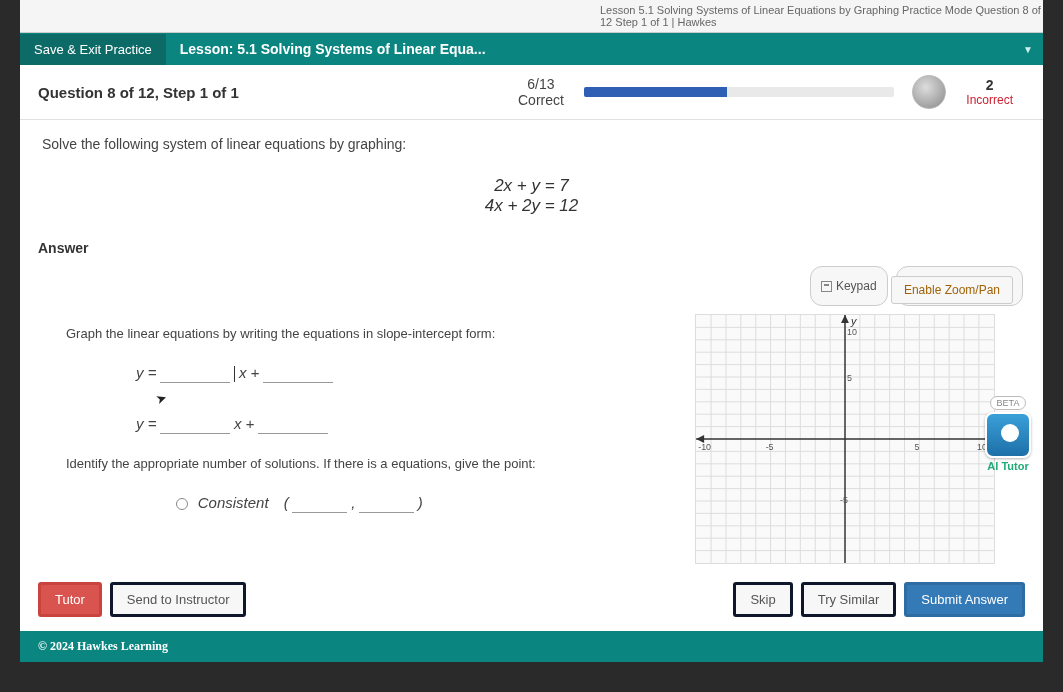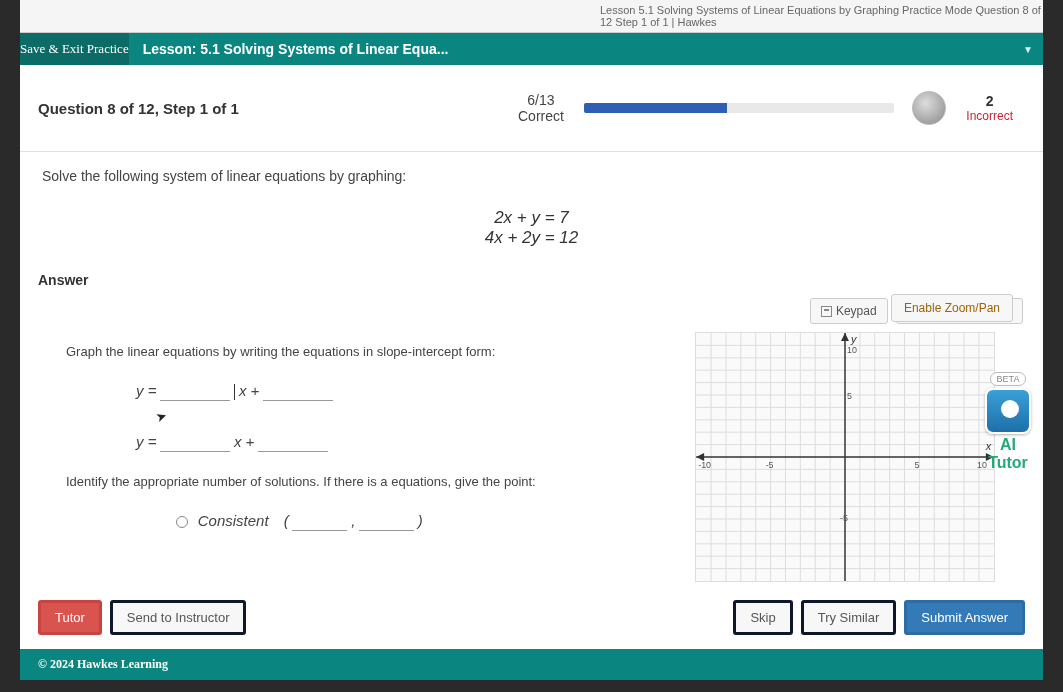--- a/index.html
+++ b/index.html
@@ -2,44 +2,44 @@
 <html><head>
 <meta charset="utf-8">
 <style>
   * { box-sizing: border-box; margin: 0; padding: 0; font-family: Arial, Helvetica, sans-serif; }
   body { background: #2a2a2a; width: 1063px; height: 692px; overflow: hidden; position: relative; }
   .screen { background: #d8d8d5; margin: 0 20px; height: 582px; position: relative; }
 
   .browser-tab { background: #f5f5f5; color: #666; font-size: 11px; padding: 4px 0 4px 580px; border-bottom: 1px solid #ccc; }
 
   .topbar { background: #0a8580; color: #fff; display: flex; align-items: center; font-size: 14px; }
-  .topbar .exit { background: #0d6b67; padding: 8px 0; font-size: 13px; font-family: Liberation Serif, serif; }
+  .topbar .exit { background: #0d6b67; padding: 8px 14px; font-size: 13px; }
   .topbar .lesson { padding: 8px 14px; font-weight: bold; flex: 1; }
   .topbar .user { padding: 8px 14px; font-weight: bold; font-size: 13px; }
   .topbar .dd { padding: 0 10px; color: #cfeeee; font-size: 10px; }
 
   .whitecard { background: #fff; margin: 0; }
 
-  .qhead { display: flex; align-items: center; padding: 26px 18px; border-bottom: 1px solid #e0e0e0; }
+  .qhead { display: flex; align-items: center; padding: 10px 18px; border-bottom: 1px solid #e0e0e0; }
   .qtitle { font-weight: bold; color: #333; font-size: 15px; flex: 0 0 470px; }
   .scorebox { text-align: center; font-size: 14px; color: #444; padding: 0 10px; }
   .progwrap { flex: 1; padding: 0 10px; }
   .progbar { height: 10px; background: #e9e9e9; border-radius: 2px; position: relative; }
   .progfill { height: 100%; width: 46%; background: #2f5fb5; border-radius: 2px 0 0 2px; }
   .avatar { width: 34px; height: 34px; border-radius: 50%; background: radial-gradient(circle at 40% 35%, #ddd, #888); border: 1px solid #bbb; margin: 0 8px; }
   .incorrect { text-align: center; color: #c23; font-size: 12px; padding: 0 12px; }
   .incorrect .n { color:#333; font-size:14px; font-weight:bold; display:block; }
 
   .prompt { padding: 16px 22px; color: #444; font-size: 14px; }
   .eqs { text-align: center; font-family: 'Times New Roman', serif; font-size: 17px; color: #333; padding: 8px 0 14px; font-style: italic; }
 
   .answerbar { padding: 10px 18px 6px; font-weight: bold; color: #333; font-size: 14px; }
 
   .toolsrow { display: flex; justify-content: flex-end; gap: 8px; padding: 4px 20px 2px; }
-  .toolbtn { background: #f7f7f7; border: 1px solid #ccc; color: #555; font-size: 12px; padding: 5px 10px; border-radius: 3px; cursor: pointer; }
+  .toolbtn { background: #f7f7f7; border: 1px solid #ccc; color: #555; font-size: 12px; padding: 12px 10px; border-radius: 12px; cursor: pointer; }
   .keypad-icon { display:inline-block; width:11px; height:11px; border:1px solid #888; margin-right:4px; vertical-align:middle; position:relative; }
   .keypad-icon::after { content:""; position:absolute; top:2px; left:2px; right:2px; height:2px; background:#888; }
 
   .workarea { display: flex; padding: 4px 18px 8px; gap: 12px; }
   .leftcol { flex: 1; padding: 14px 6px 6px 28px; color: #444; font-size: 13px; }
   .leftcol p { margin-bottom: 14px; }
   .eqline { padding: 8px 0 8px 70px; font-family: 'Times New Roman', serif; font-style: italic; font-size: 15px; }
   .field { display: inline-block; border: none; border-bottom: 1px solid #999; width: 70px; height: 20px; background: transparent; font-size: 14px; text-align: center; vertical-align: baseline; }
   .cursorbar { display:inline-block; width:1px; height:16px; background:#333; vertical-align:middle; margin-left:4px; }
   .pointer-cursor { display:inline-block; transform: rotate(-20deg); font-size:13px; color:#222; margin-left:90px; }
@@ -57,21 +57,21 @@
   .btn-red { background:#d9534f; color:#fff; border-color:#c9433f; }
   .btn-blue { background:#337ab7; color:#fff; border-color:#2e6da4; }
   .spacer { flex:1; }
 
   .copyright { background:#0a8580; color:#fff; font-size:12px; padding:8px 18px; font-weight:bold;font-family:Liberation Serif, serif; }
 
   .ai-tutor { position:absolute; right:6px; bottom:110px; width:58px; text-align:center; }
   .ai-tutor .beta { background:#fff; border:1px solid #bbb; border-radius:10px; font-size:9px; color:#888; padding:1px 6px; display:inline-block; }
   .ai-tutor .bird { width:46px; height:46px; border-radius:8px; background:linear-gradient(#3aa0d8,#1e6fa8); margin:2px auto; position:relative; border:2px solid #fff; box-shadow:0 1px 3px rgba(0,0,0,.3); }
   .ai-tutor .bird::after { content:""; position:absolute; top:10px; left:14px; width:18px; height:18px; border-radius:50%; background:#fff; }
-  .ai-tutor .lbl { font-size:16px; color:#2a7; font-weight:bold; }
+  .ai-tutor .lbl { font-size:11px; color:#2a7; font-weight:bold; }
 </style>
 </head>
 <body>
 
 <div class="screen">
   <div class="browser-tab">Lesson 5.1 Solving Systems of Linear Equations by Graphing Practice Mode Question 8 of 12 Step 1 of 1 | Hawkes</div>
 
   <div class="topbar">
     <div class="exit">Save &amp; Exit Practice</div>
     <div class="lesson">Lesson: 5.1 Solving Systems of Linear Equa...</div>

